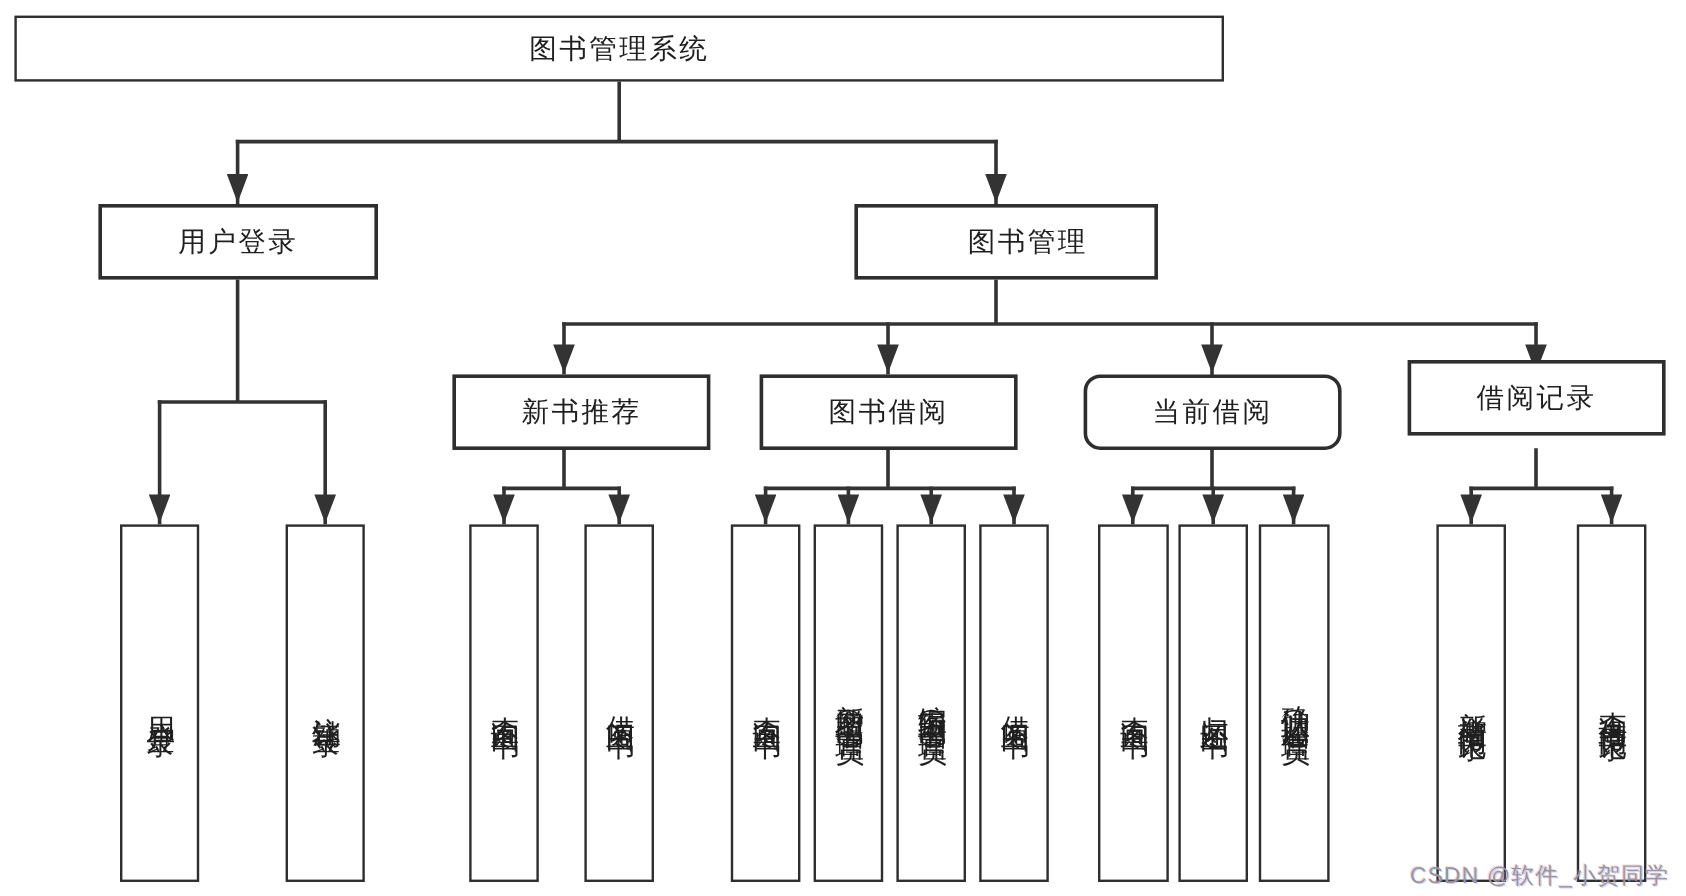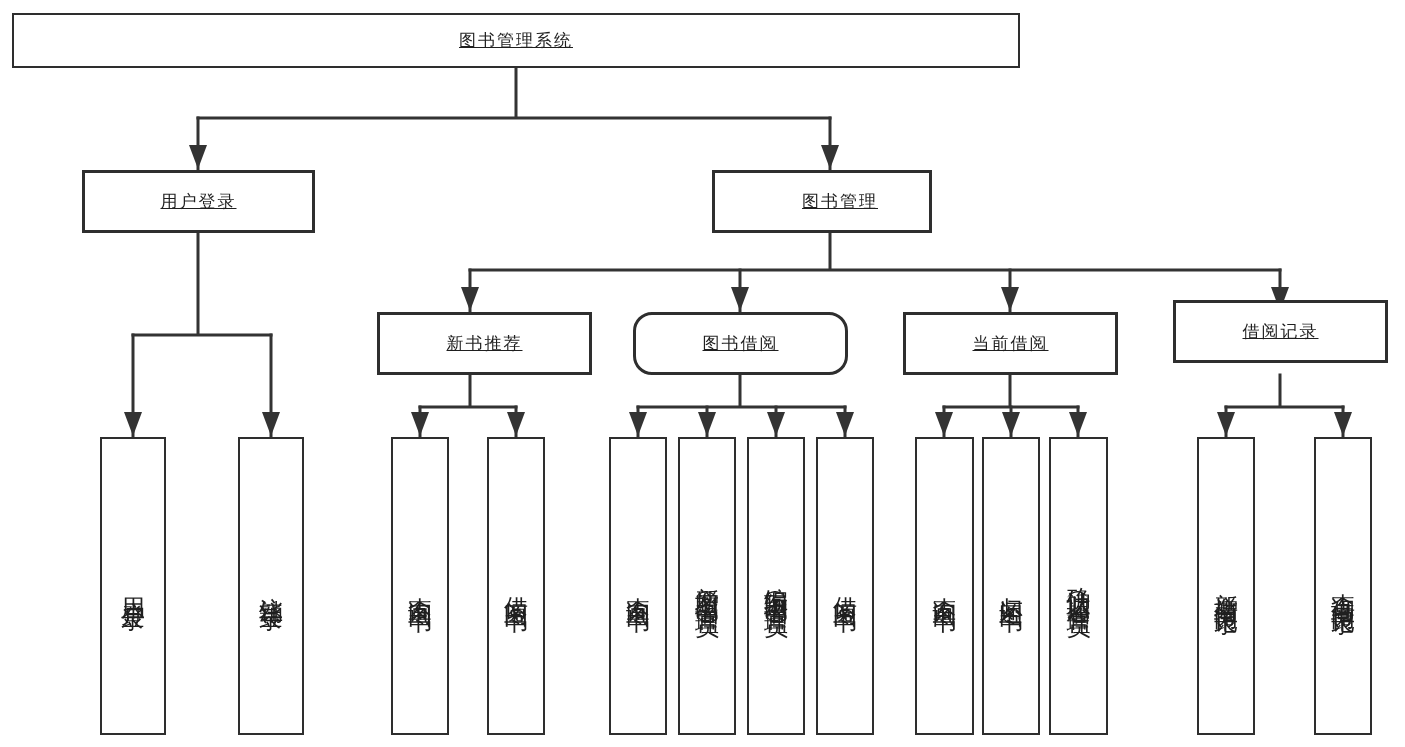--- a/index.html
+++ b/index.html
@@ -23,24 +23,23 @@
   .wires{position:absolute;left:0;top:0;width:1405px;height:747px;}
   .wires path{stroke:var(--line);stroke-width:3;fill:none;stroke-linecap:square;}
   .arrowhead{fill:var(--line);stroke:none;}
   .box{
     position:absolute;
     box-sizing:border-box;
     border:3px solid var(--box-border);
     background:var(--background);
     display:flex;align-items:center;justify-content:center;
     color:var(--text);
-    font-size:17px;
+    font-size:23px;
     letter-spacing:2px;
     white-space:nowrap;
-    text-decoration:underline;
   }
   .box.root{border-width:2.5px;}
   .vbox{
     position:absolute;
     box-sizing:border-box;
     border:2.5px solid var(--box-border);
     background:var(--background);
     display:flex;align-items:center;justify-content:center;
     color:var(--text);
   }
@@ -103,25 +102,25 @@
     <path d="M1078 407 V436" marker-end="url(#arw)"></path>
 
     <path d="M1280 375 V407 M1226 407 H1343"></path>
     <path d="M1226 407 V436" marker-end="url(#arw)"></path>
     <path d="M1343 407 V436" marker-end="url(#arw)"></path>
   </svg>
 
   <div class="box root" style="left:12px;top:13px;width:1008px;height:55px;">图书管理系统</div>
 
   <div class="box" style="left:82px;top:170px;width:233px;height:63px;">用户登录</div>
-  <div class="box" style="left:712px;top:170px;width:220px;height:63px;padding-left:36px;">图书管理</div>
+  <div class="box" style="left:712px;top:170px;width:253px;height:63px;padding-left:36px;">图书管理</div>
 
   <div class="box" style="left:377px;top:312px;width:215px;height:63px;">新书推荐</div>
-  <div class="box" style="left:633px;top:312px;width:215px;height:63px;border-radius:19px;">图书借阅</div>
-  <div class="box" style="left:903px;top:312px;width:215px;height:63px;">当前借阅</div>
+  <div class="box" style="left:633px;top:312px;width:215px;height:63px;">图书借阅</div>
+  <div class="box" style="left:903px;top:312px;width:215px;height:63px;border-radius:14px;">当前借阅</div>
   <div class="box" style="left:1173px;top:300px;width:215px;height:63px;">借阅记录</div>
 
   <div class="vbox" style="left:100px;top:437px;width:66px;height:298px;">
     <span>用户登录</span>
   </div>
   <div class="vbox" style="left:238px;top:437px;width:66px;height:298px;">
     <span>注销登录</span>
   </div>
 
   <div class="vbox" style="left:391px;top:437px;width:58px;height:298px;">
@@ -154,13 +153,14 @@
     <span>确认归还（管理员）</span>
   </div>
 
   <div class="vbox" style="left:1197px;top:437px;width:58px;height:298px;">
     <span>新增借阅记录</span>
   </div>
   <div class="vbox" style="left:1314px;top:437px;width:58px;height:298px;">
     <span>查询借阅记录</span>
   </div>
 
+  <div class="watermark">CSDN @软件_小贺同学</div>
 </div>
 
 </body></html>

